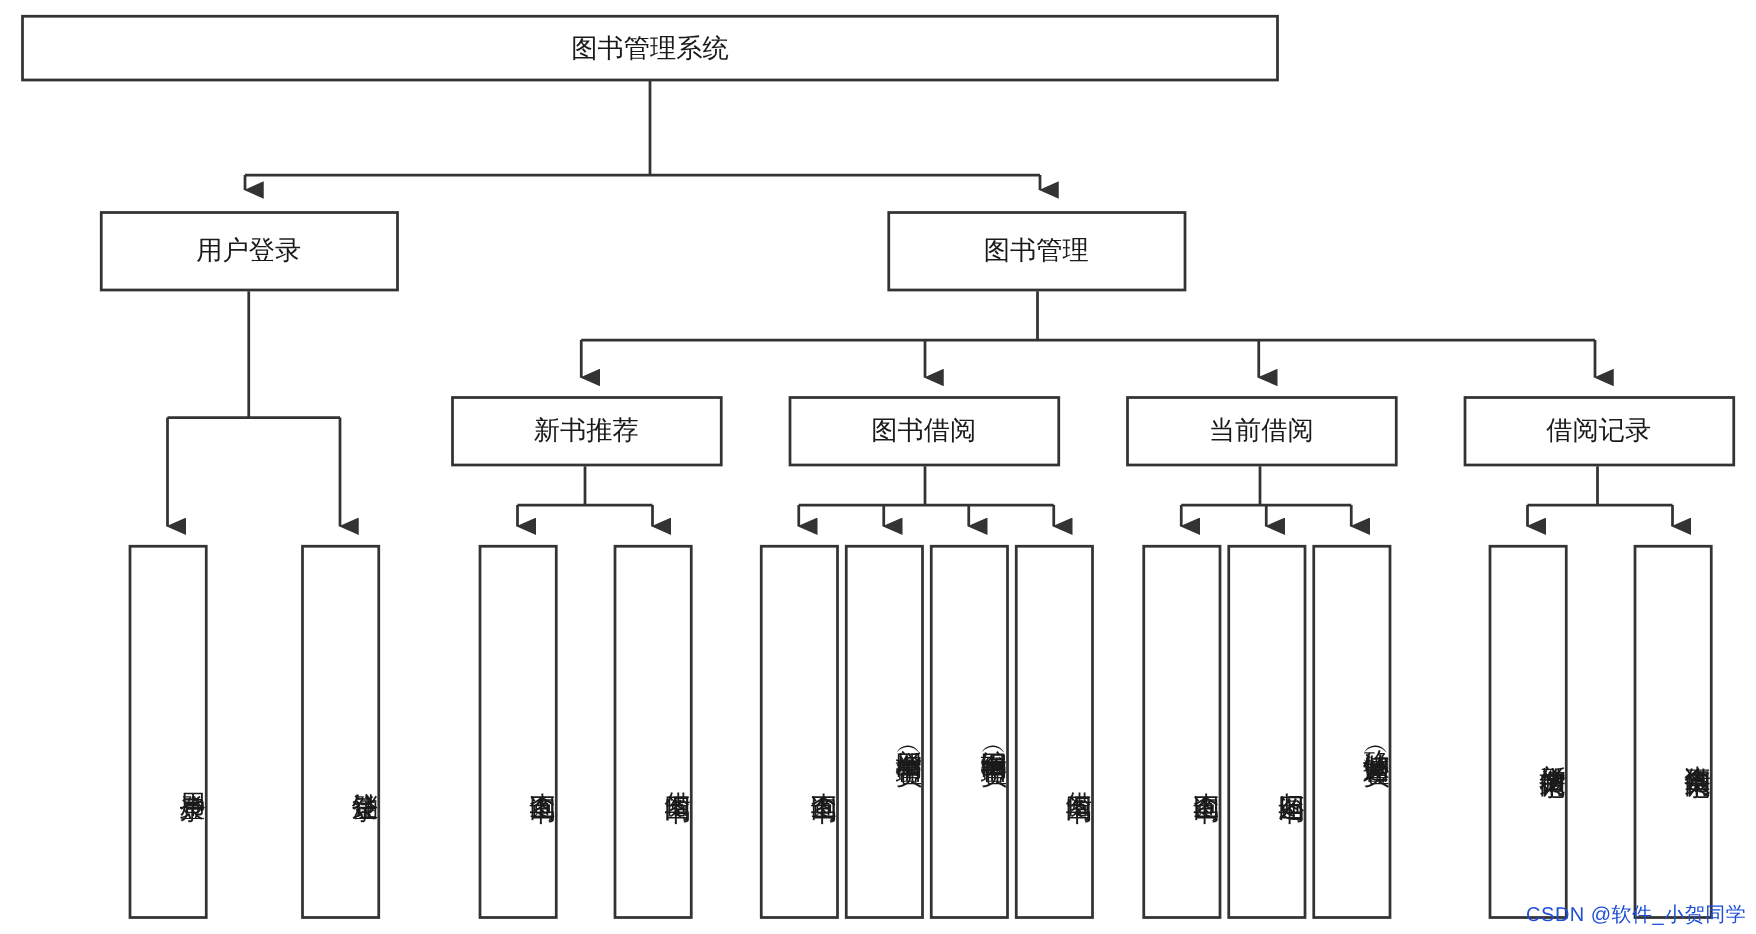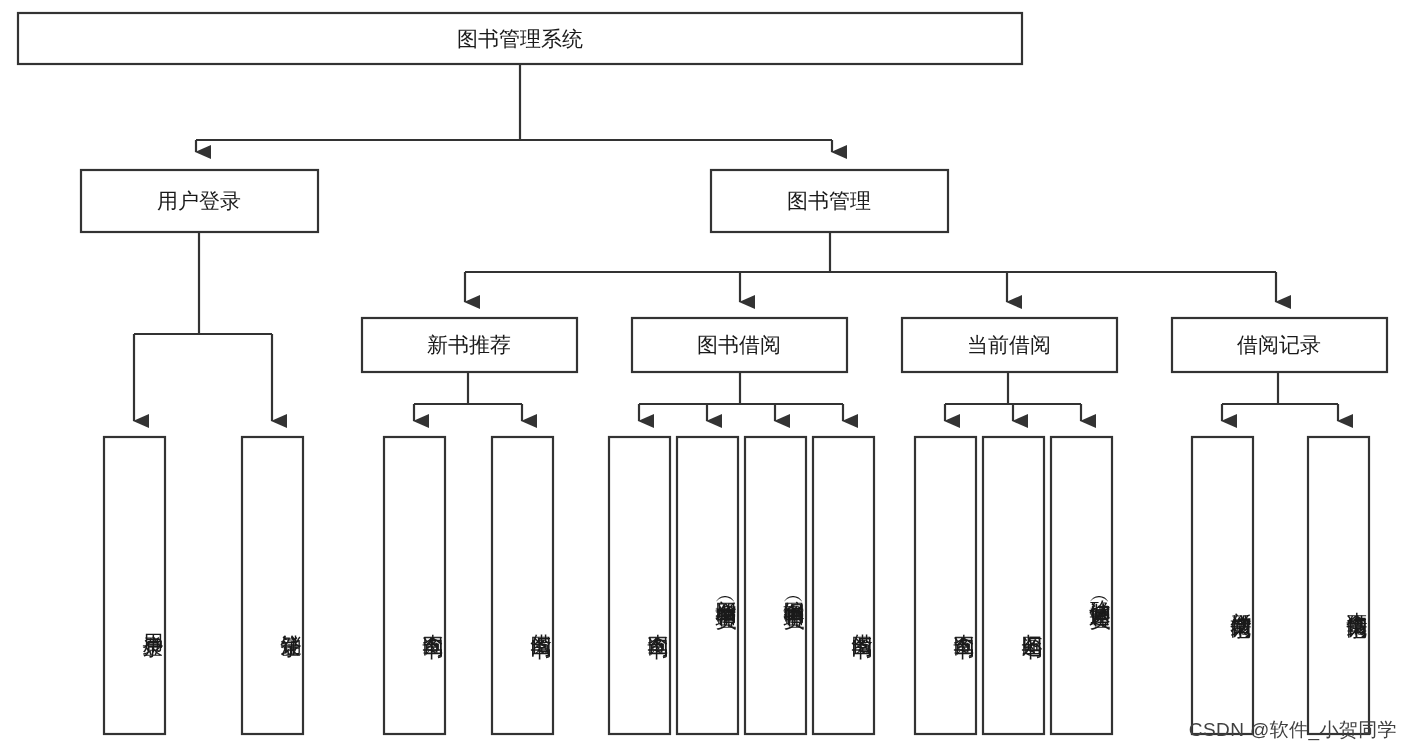--- a/index.html
+++ b/index.html
@@ -63,22 +63,22 @@
     display: flex;
     align-items: flex-start;
     justify-content: center;
     pointer-events: none;
   }
   .watermark {
     position: absolute;
     right: 8px;
     bottom: 4px;
     font-family: "Liberation Sans", "DejaVu Sans", sans-serif;
-    font-size: 19px;
-    color: #404040;
+    font-size: 16px;
+    color: #1d4ed8;
     white-space: nowrap;
     letter-spacing: 0.4px;
   }
 </style>
 </head>
 <body>
 
 <div id="diagram-root">
 
   <svg id="flow" viewBox="0 0 1405 747">

